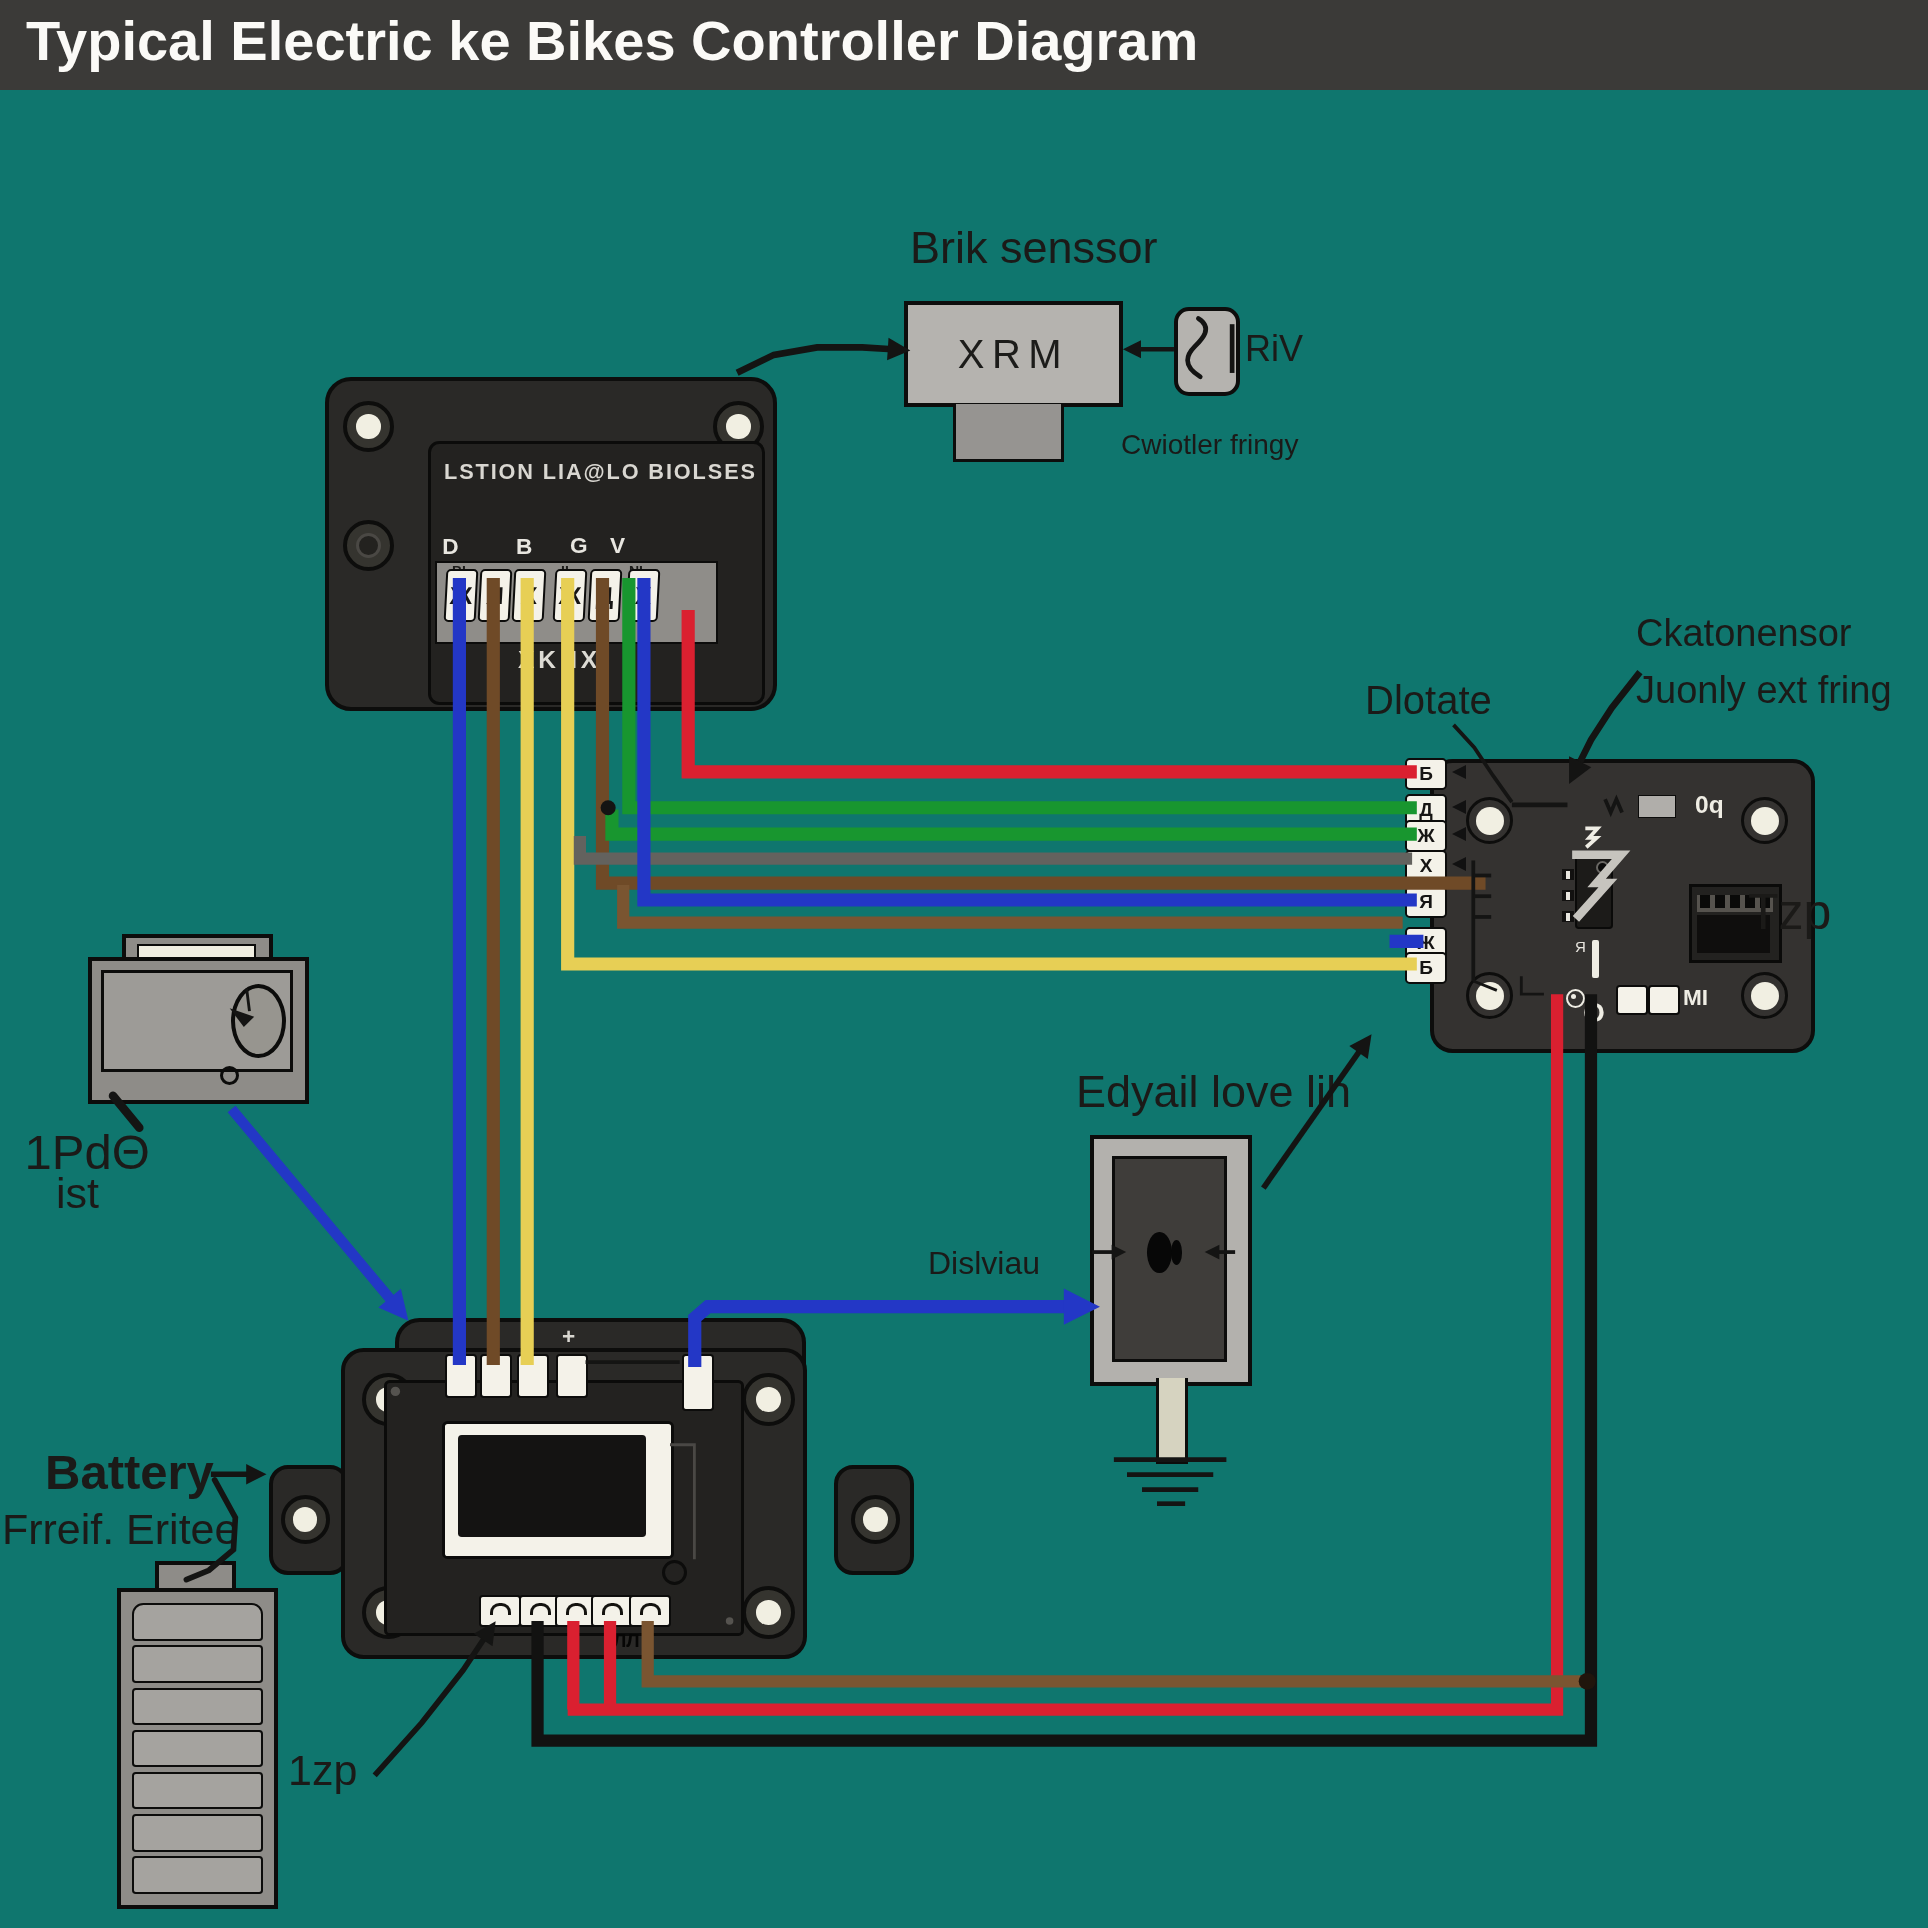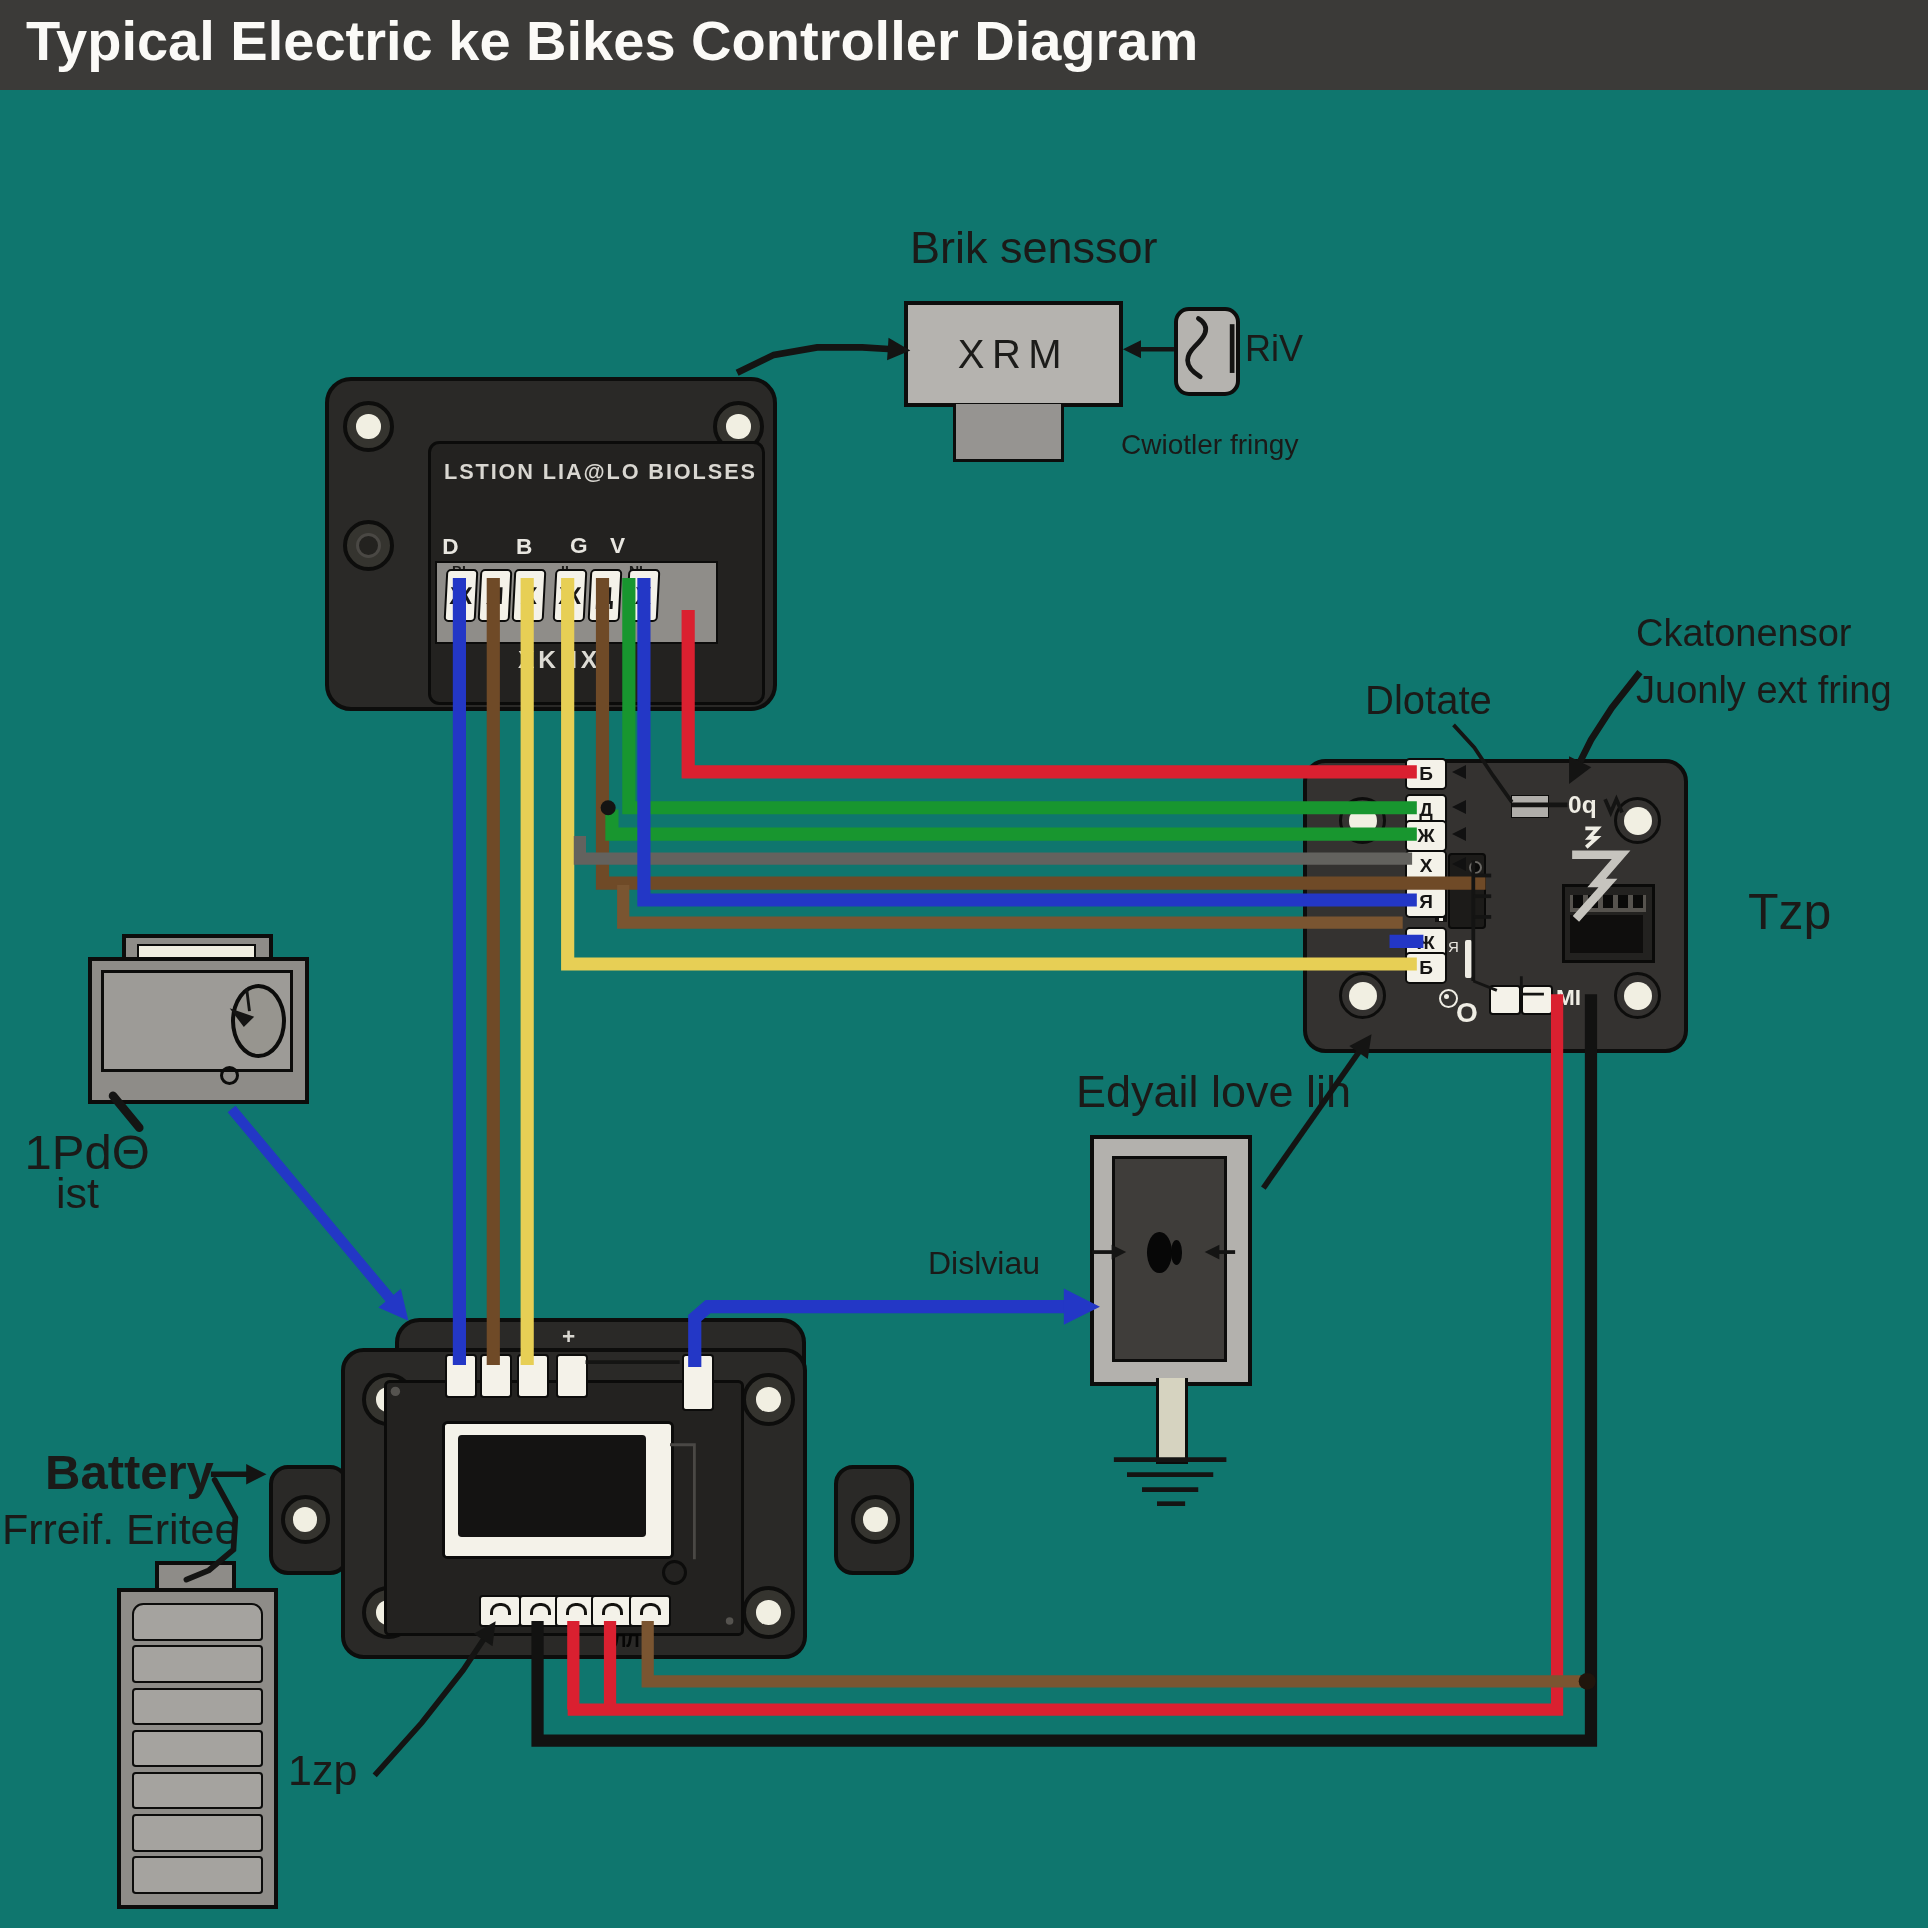--- a/index.html
+++ b/index.html
@@ -91,21 +91,21 @@
     <line x1="62" y1="18" x2="62" y2="70" stroke="#141413" stroke-width="5"></line>
   </svg>
   <div class="lbl z15" style="left:1245px;top:328px;font-size:36px;">RiV</div>
   <div class="lbl z15" style="left:1121px;top:409px;font-size:28px;margin-top:20px;">Cwiotler fringy</div>
 
   <div class="lbl z15" style="left:1636px;top:612px;font-size:38px;">Ckatonensor</div>
   <div class="lbl z15" style="left:1636px;top:669px;font-size:38px;">Juonly ext fring</div>
   <div class="lbl z15" style="left:1365px;top:678px;font-size:40px;">Dlotate</div>
   <div class="lbl z15" style="left:1748px;top:883px;font-size:50px;">Tzp</div>
 
-  <div class="abs z10" style="left:1303px;top:759px;width:377px;height:286px;background:#343230;border:4.7px solid #0d0d0c;border-radius:22.6px;">
+  <div class="abs z10" style="left:1430px;top:759px;width:377px;height:286px;background:#343230;border:4.7px solid #0d0d0c;border-radius:22.6px;">
     <div class="hole" style="left:32px;top:34px;width:41px;height:41px;border-width:3.8px;background:#343230;">
         <i style="width:28px;height:28px;"></i>
       </div>
     <div class="hole" style="left:307px;top:34px;width:41px;height:41px;border-width:3.8px;background:#343230;">
         <i style="width:28px;height:28px;"></i>
       </div>
     <div class="hole" style="left:32px;top:209px;width:41px;height:41px;border-width:3.8px;background:#343230;">
         <i style="width:28px;height:28px;"></i>
       </div>
     <div class="hole" style="left:307px;top:209px;width:41px;height:41px;border-width:3.8px;background:#343230;">

